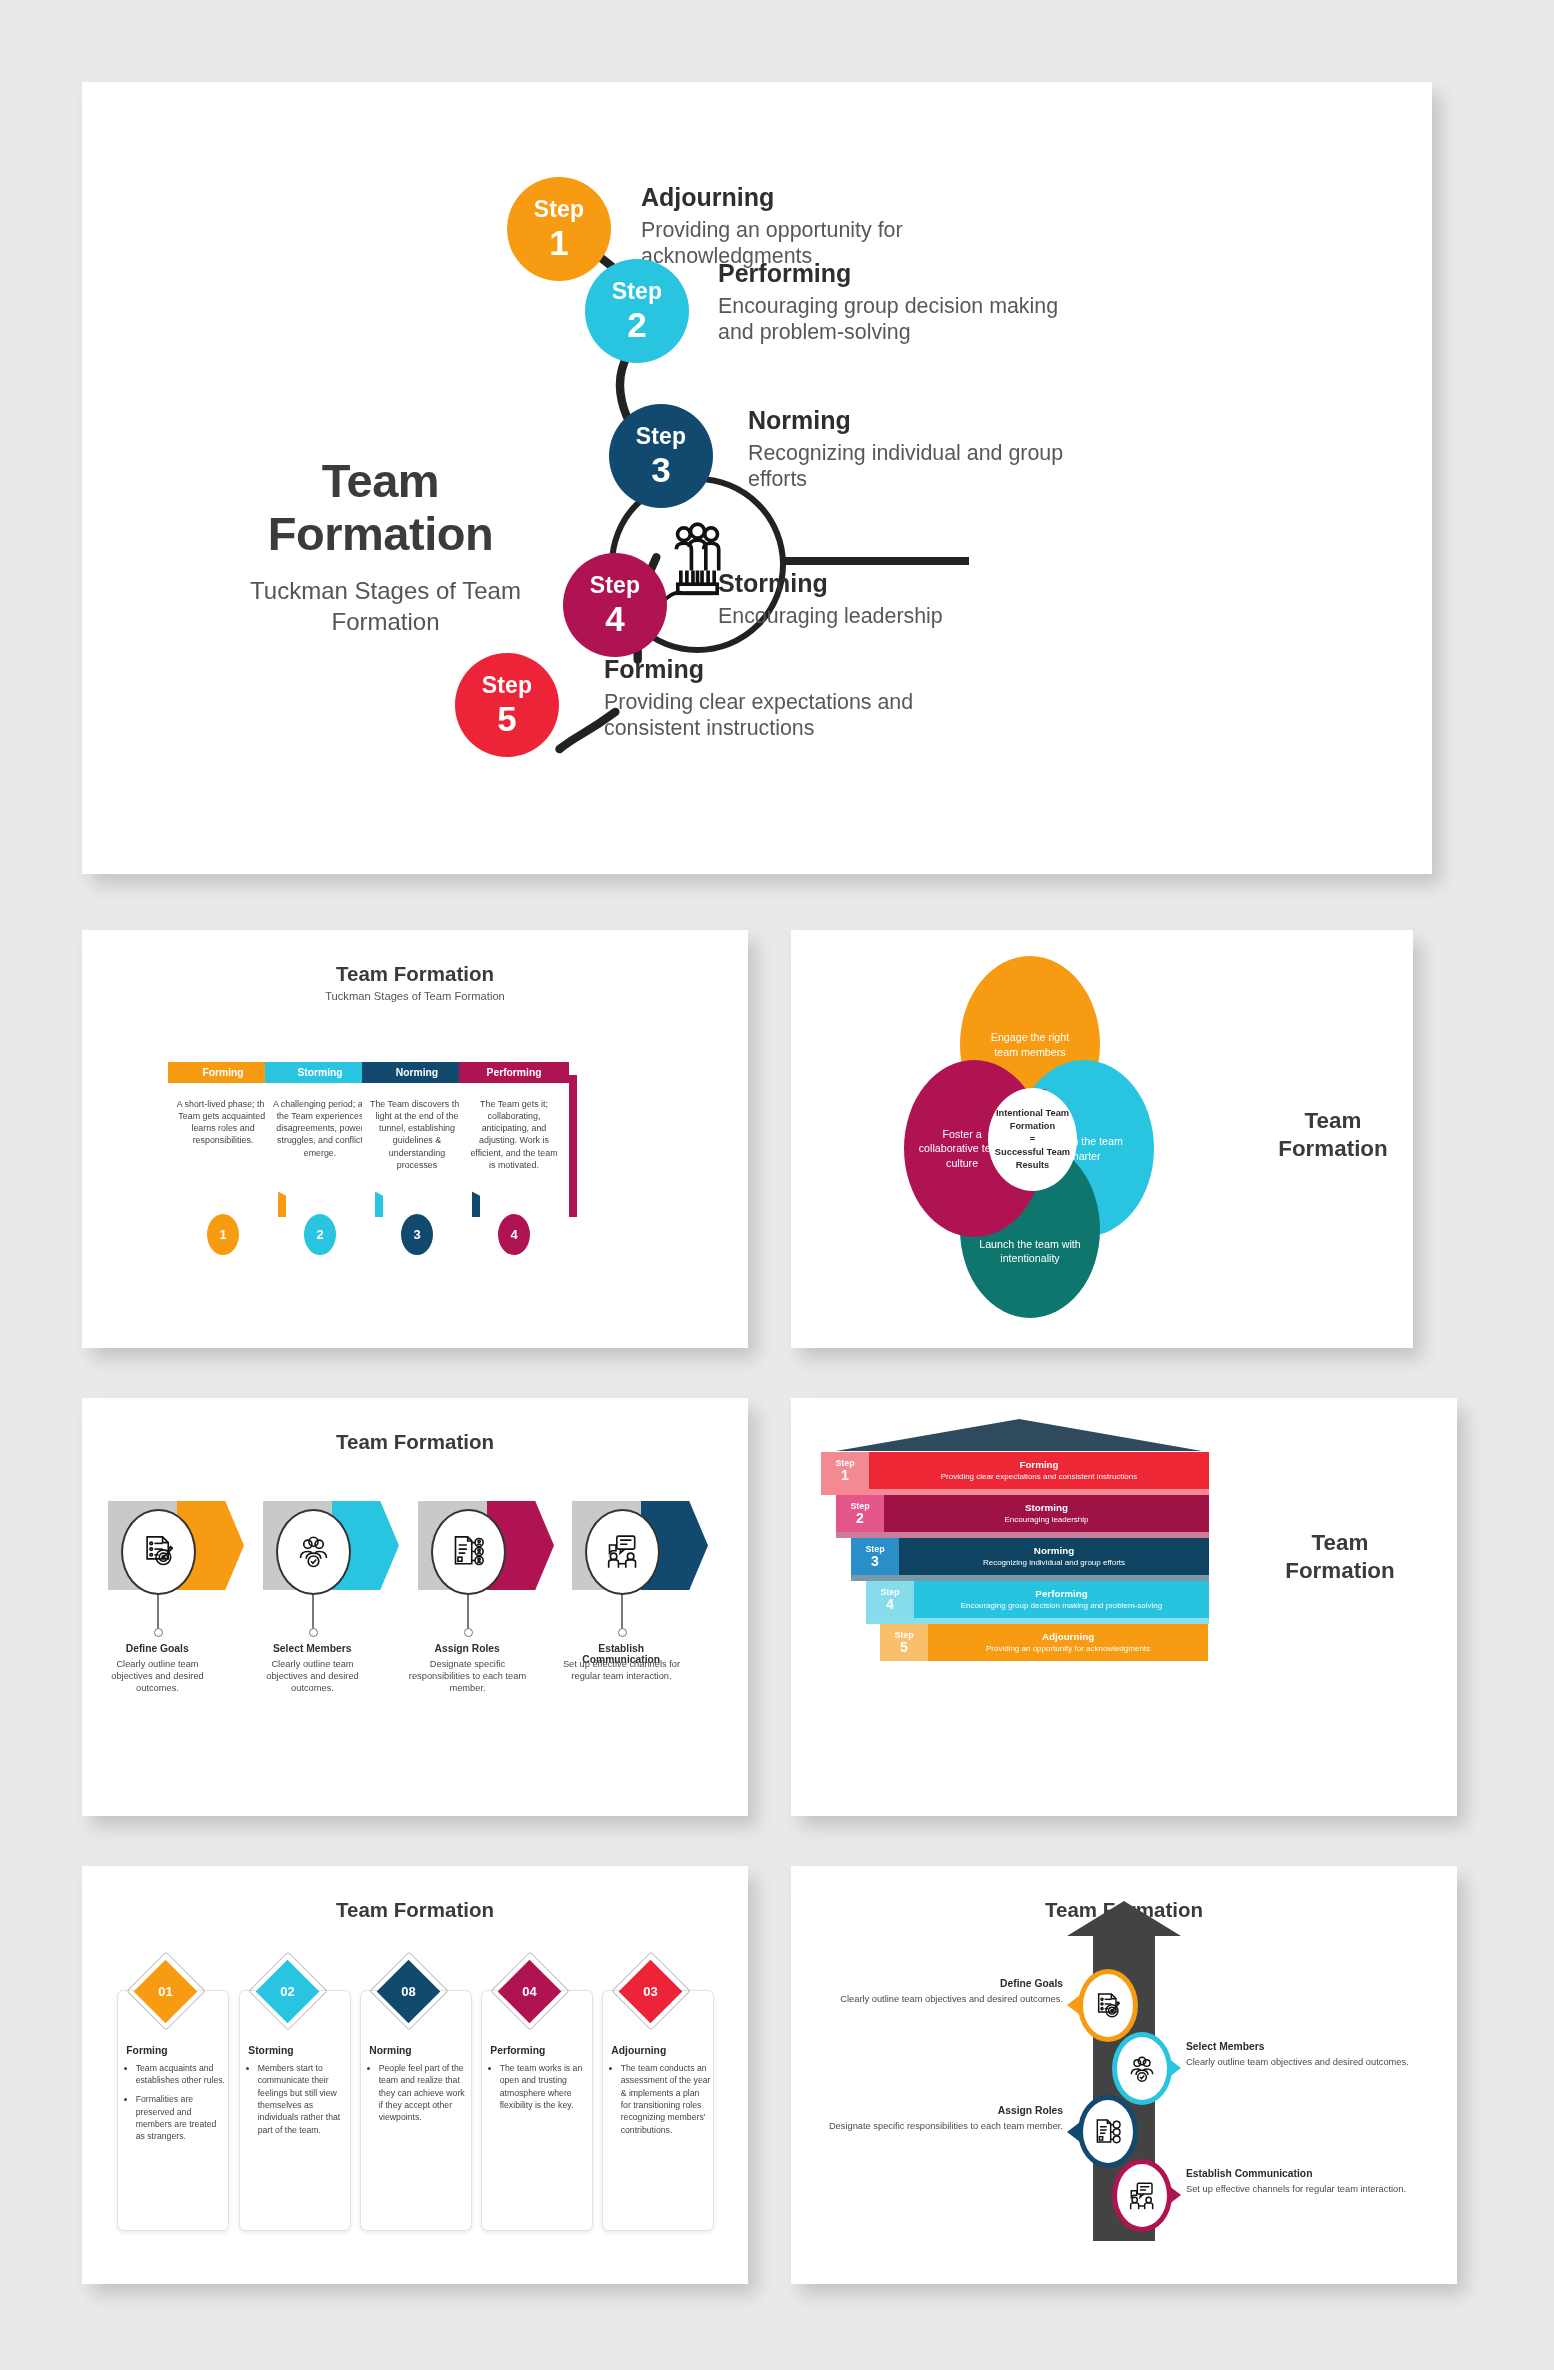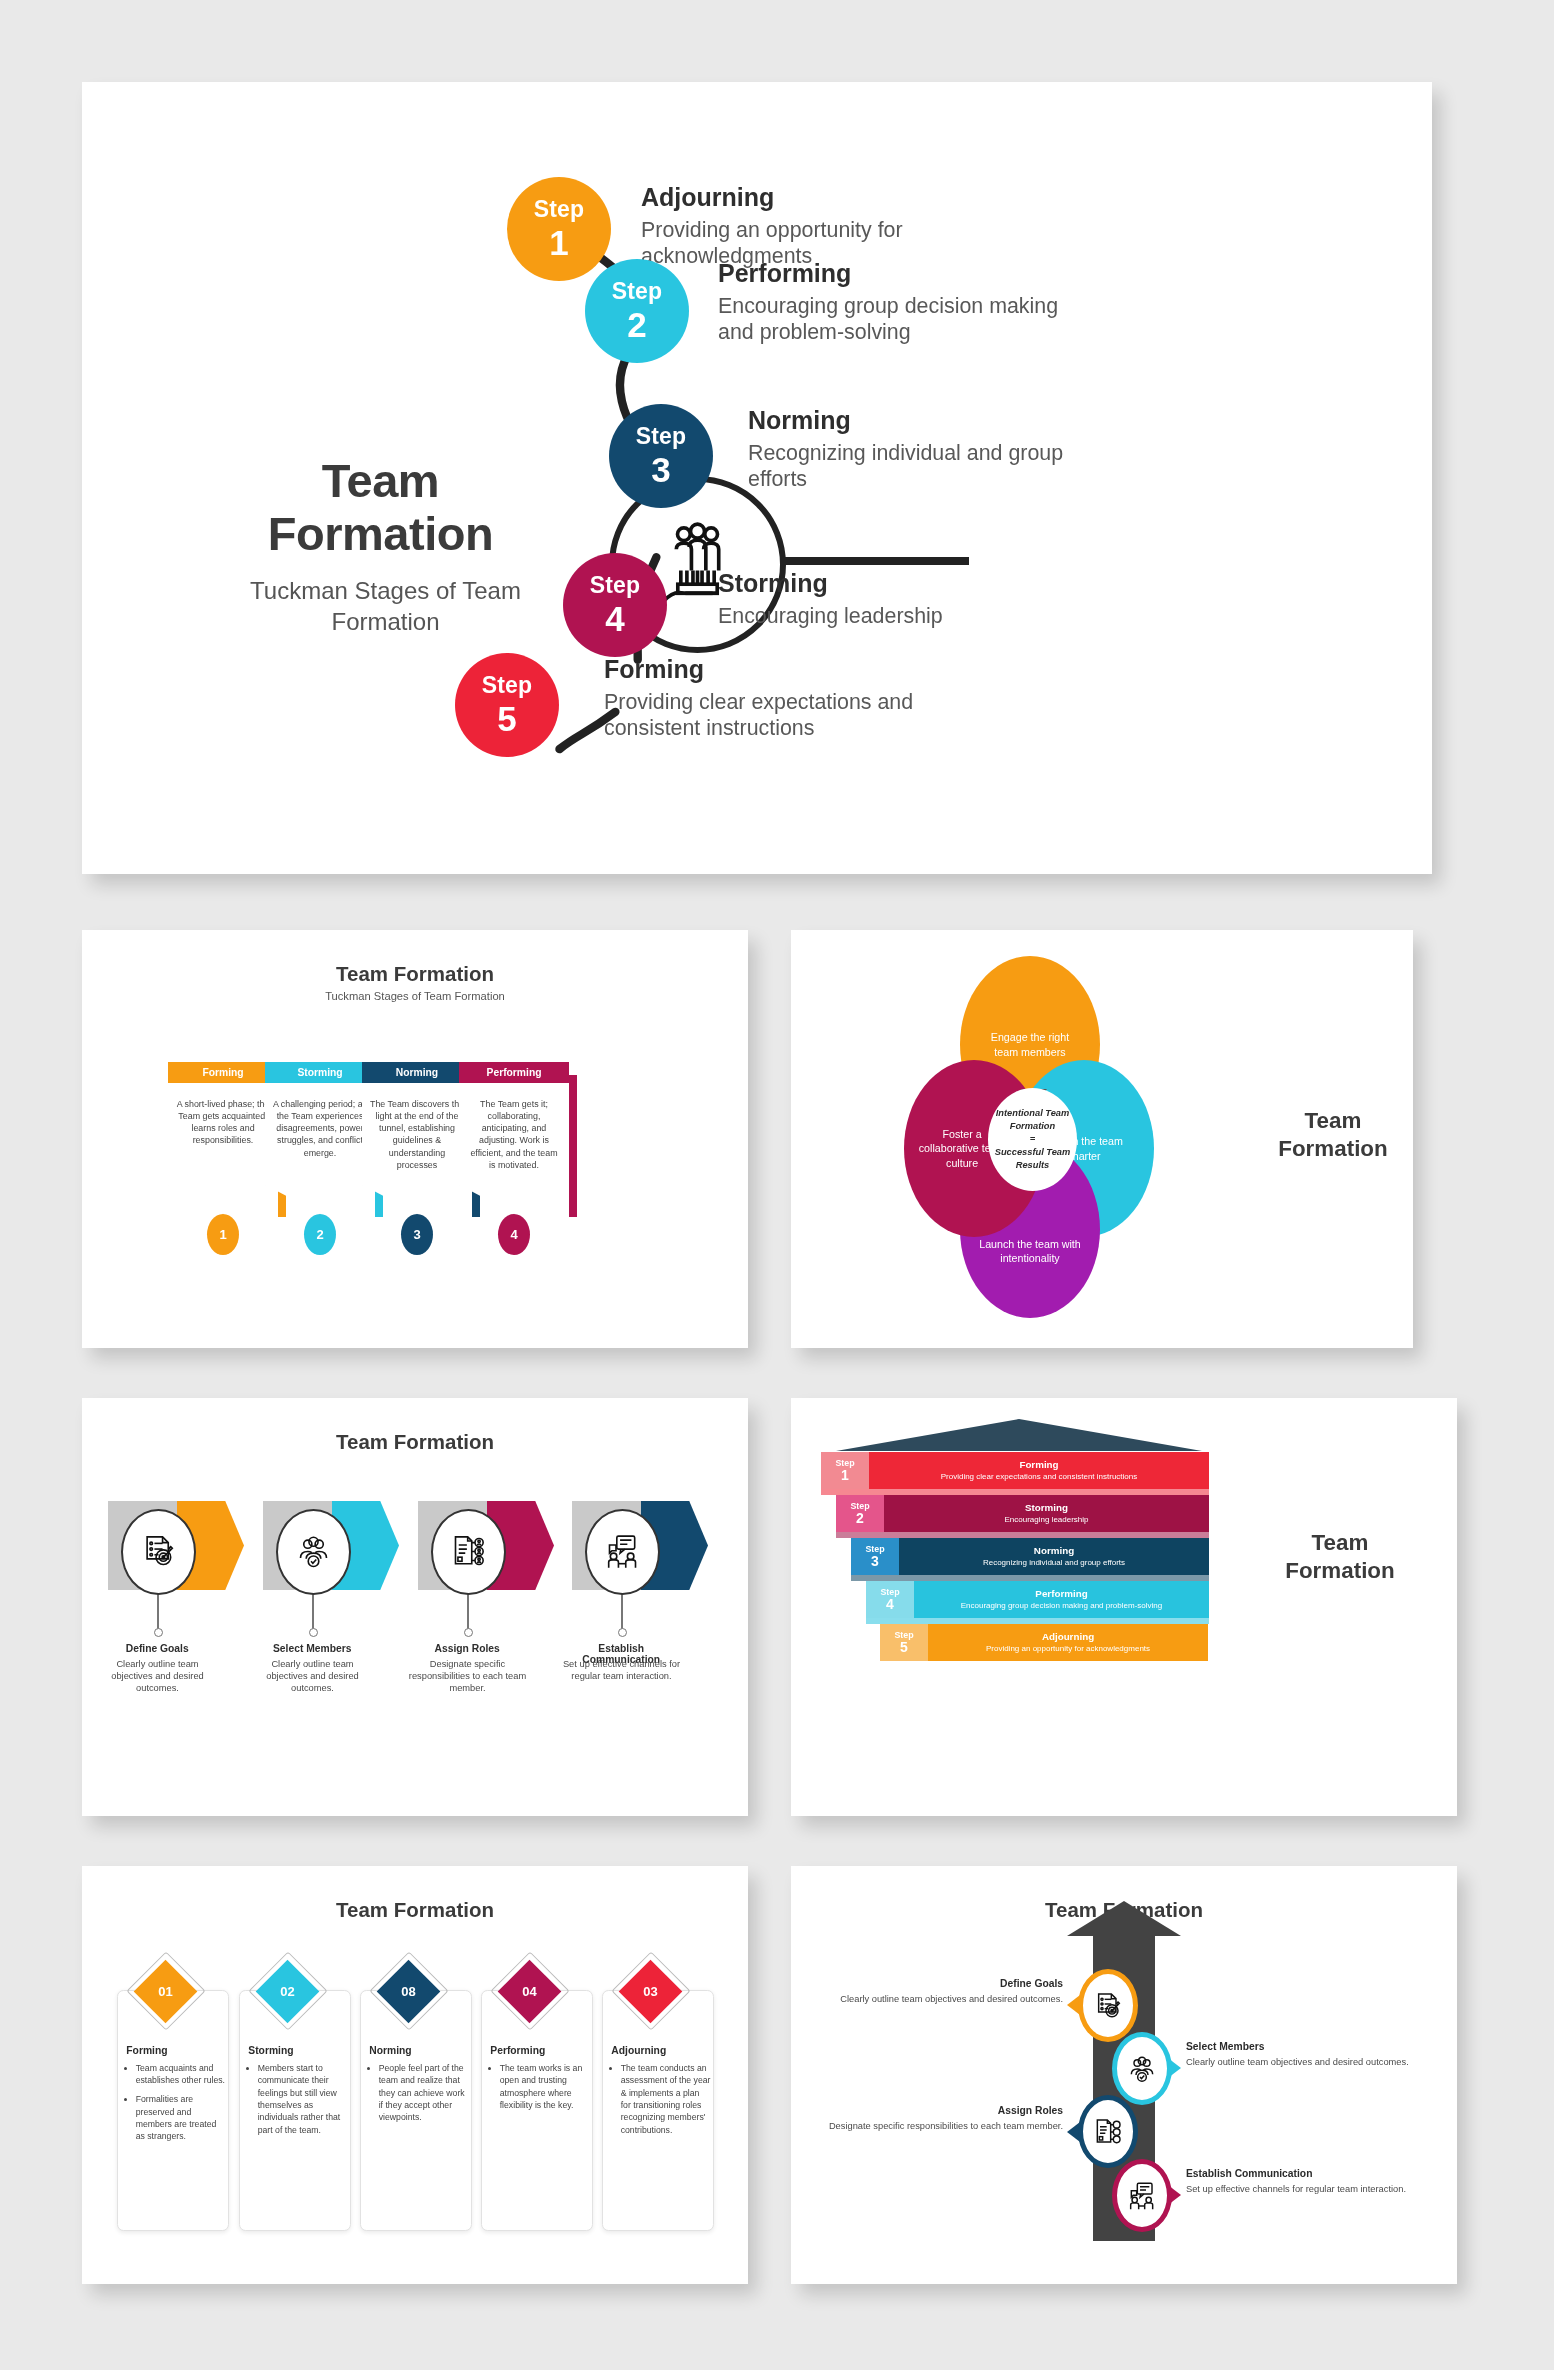--- a/index.html
+++ b/index.html
@@ -289,33 +289,33 @@
   </div>
 
   <div class="slide" id="s3">
     <div class="venn" style="left:65px; top:26px; width:354px; height:364px;">
       <div class="petal" style="left:104px; top:0px; width:140px; height:177px; background:#F79C12;">
         <span style="padding:0 20.5px;">Engage the right team members</span>
       </div>
       <div class="petal" style="left:158px; top:104px; width:140px; height:177px; background:#29C5E0;">
         <span style="padding:0 24px;">Design the team charter</span>
       </div>
-      <div class="petal" style="left:104px; top:185px; width:140px; height:177px; background:#a21caf;">
+      <div class="petal" style="left:104px; top:185px; width:140px; height:177px; background:#0f766e;">
         <span style="padding:43px 17px 0;">Launch the team with intentionality</span>
       </div>
       <div class="petal" style="left:48px; top:104px; width:140px; height:177px; background:#B01351;">
         <span style="padding:0 35px 0 11.2px;">Foster a collaborative team culture</span>
       </div>
 
       <div class="venn-ar" style="left:165px; top:133px; border-left:13px solid transparent; border-right:13px solid transparent; border-top:15px solid #555;"></div>
       <div class="venn-ar" style="left:192px; top:171px; border-top:13px solid transparent; border-bottom:13px solid transparent; border-left:15px solid #555;"></div>
       <div class="venn-ar" style="left:165px; top:213px; border-left:13px solid transparent; border-right:13px solid transparent; border-bottom:15px solid #555;"></div>
       <div class="venn-ar" style="left:140px; top:171px; border-top:13px solid transparent; border-bottom:13px solid transparent; border-right:15px solid #555;"></div>
 
-      <div class="venn-core" style="left:132px; top:132px; width:89px; height:103px;font-style:italic;">
+      <div class="venn-core" style="left:132px; top:132px; width:89px; height:103px;">
         <div>
           <div>Intentional Team</div>
           <div>Formation</div>
           <div>=</div>
           <div>Successful Team</div>
           <div>Results</div>
         </div>
       </div>
     </div>
 

